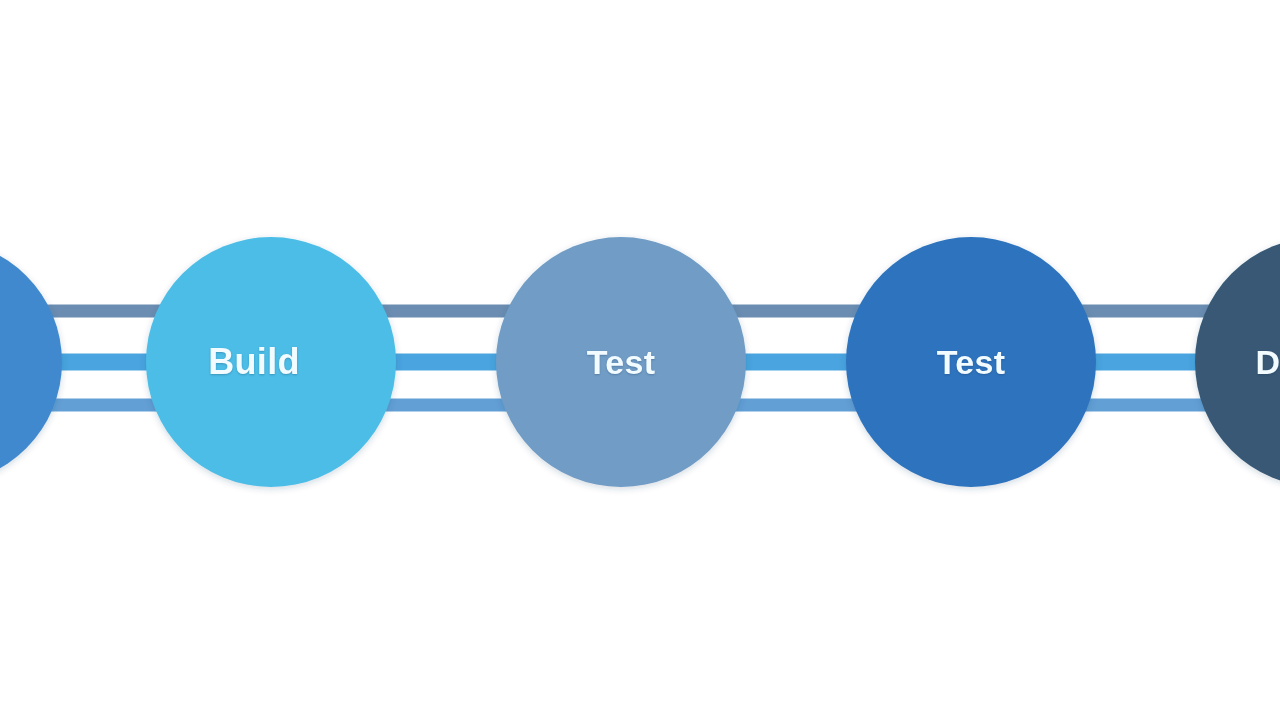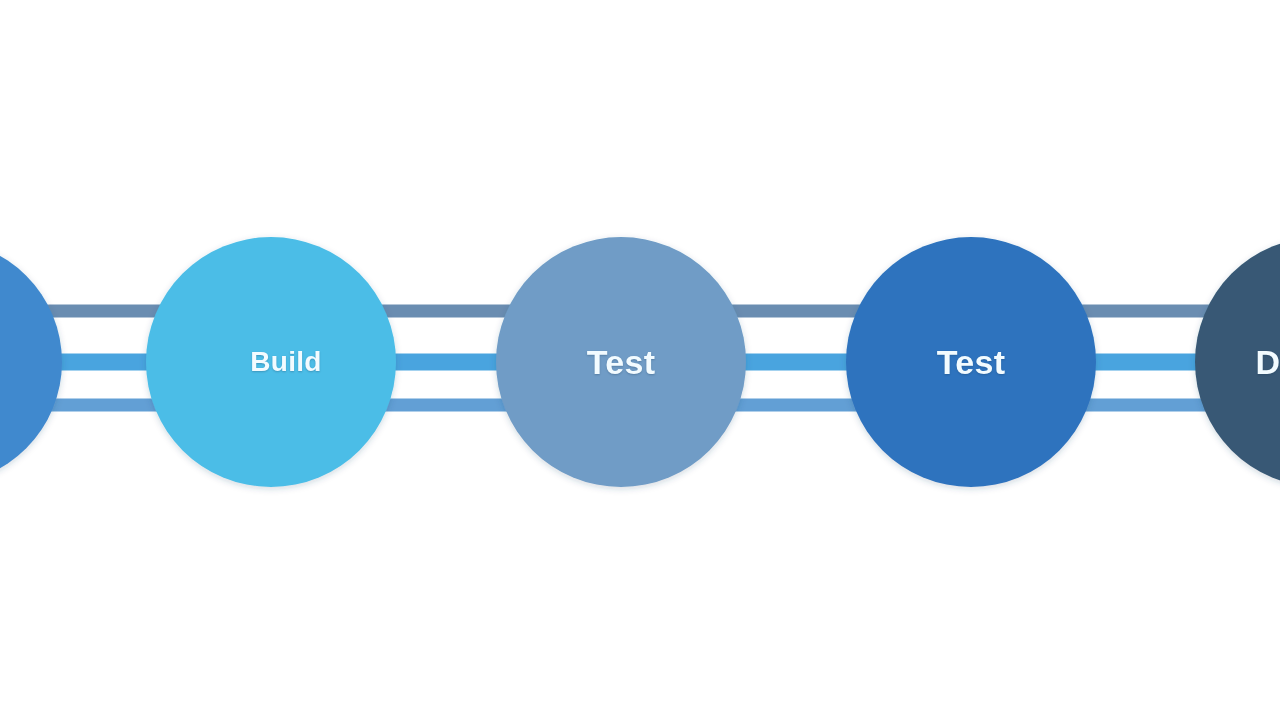--- a/index.html
+++ b/index.html
@@ -84,18 +84,18 @@
         </g>
         <g>
           <circle cx="971" cy="362" r="125" fill="#2e73be" filter="url(#nodeShadow)"></circle>
         </g>
         <g>
           <circle cx="1320" cy="362" r="125" fill="#375975" filter="url(#nodeShadow)"></circle>
         </g>
       </g>
     </svg>
   <div id="labels">
-      <div class="node-label" style="left: 286px; top: 362px; color: rgb(242, 251, 255); font-size: 28px;">Build</div>
+      <div class="node-label" style="left: 254px; top: 362px; color: rgb(242, 251, 255); font-size: 36px;">Build</div>
       <div class="node-label" style="left: 621px; top: 362px; color: rgb(242, 251, 255); font-size: 34px;">Test</div>
       <div class="node-label" style="left: 971px; top: 362px; color: rgb(242, 251, 255); font-size: 34px;">Test</div>
       <div class="node-label" style="left: 1268px; top: 362px; color: rgb(242, 251, 255); font-size: 34px;">D</div>
     </div>
 </div>
 
 </body></html>

